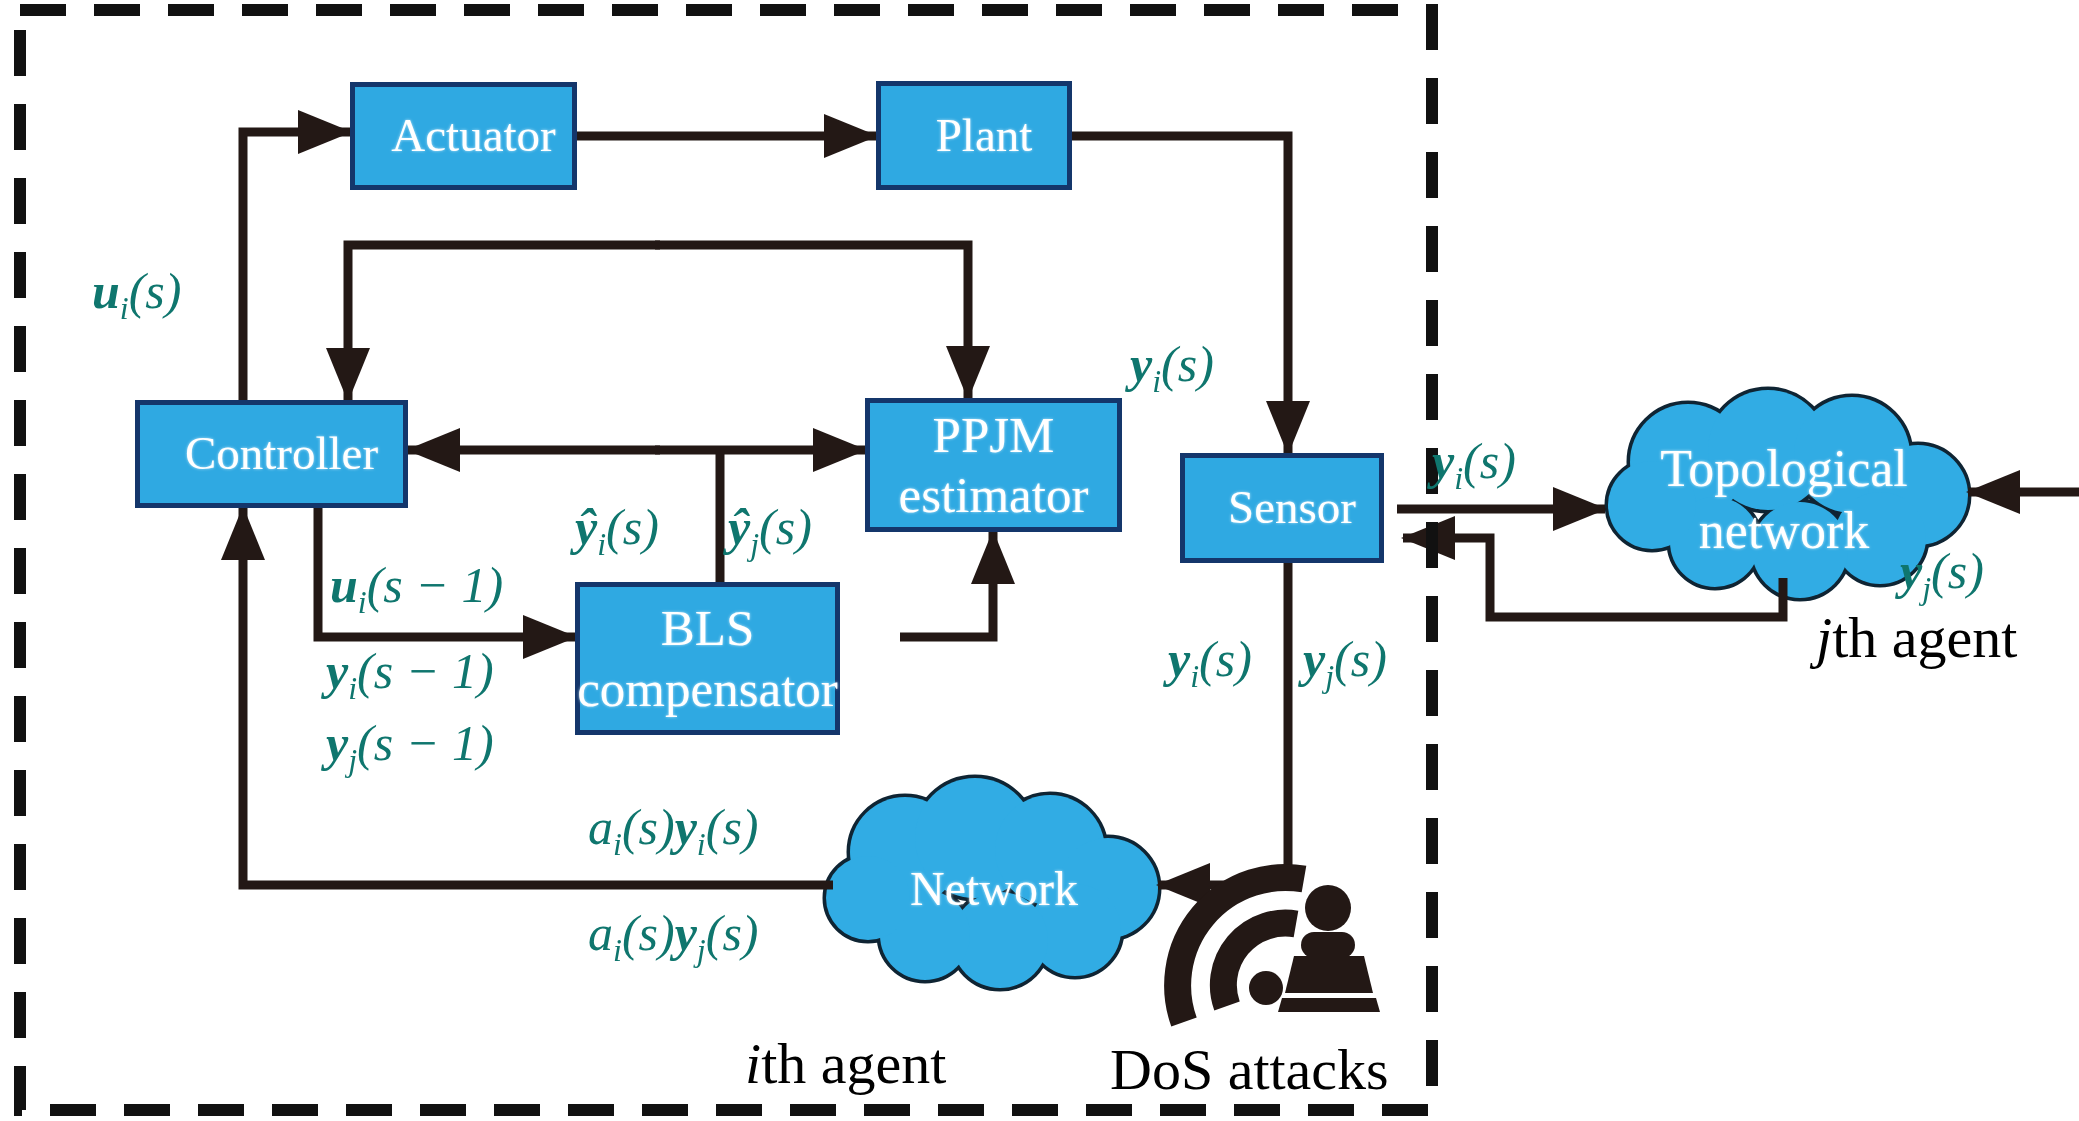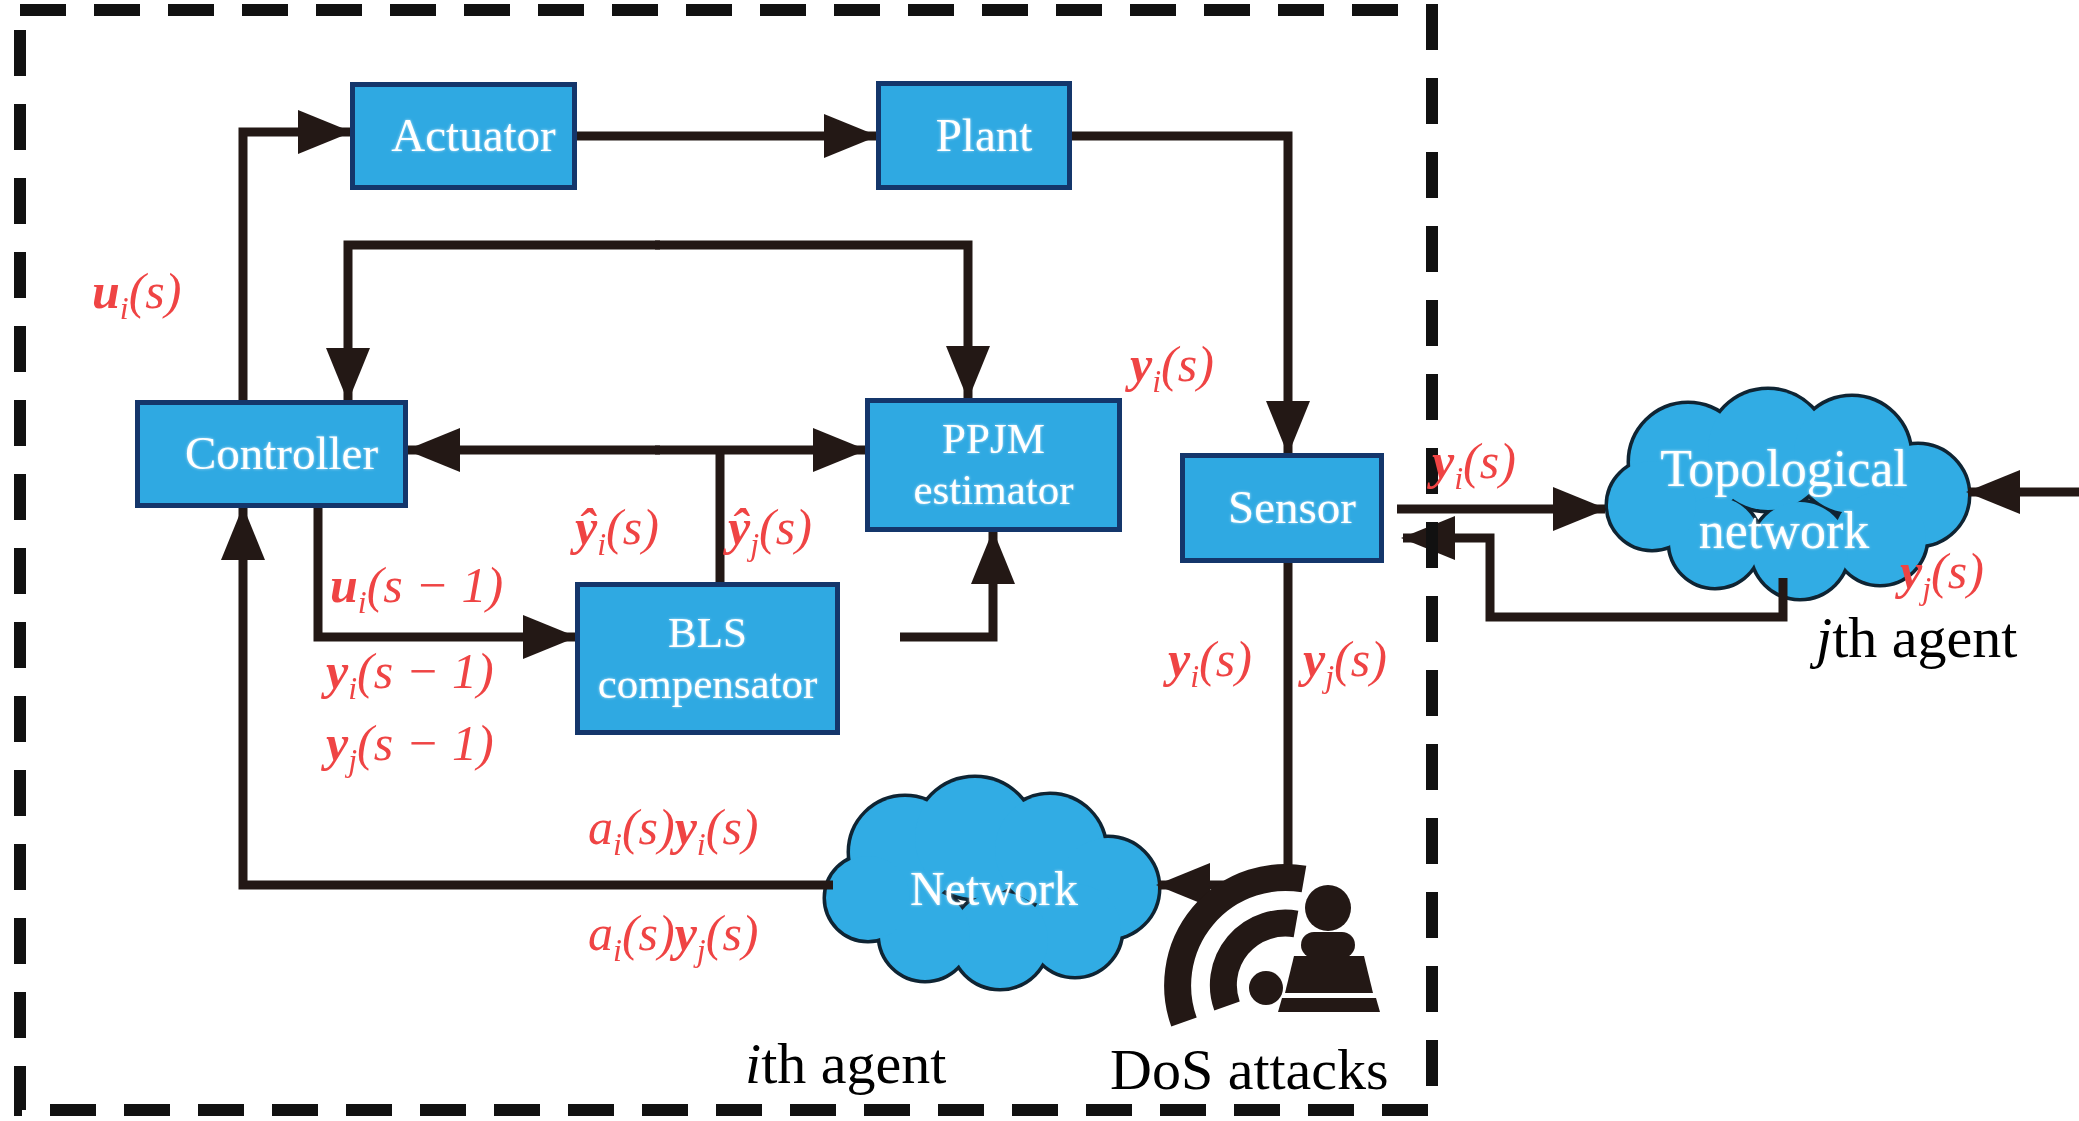--- a/index.html
+++ b/index.html
@@ -4,24 +4,24 @@
 <style>
   html,body{margin:0;padding:0;background:#ffffff;}
   #stage{position:relative;width:2079px;height:1121px;background:#ffffff;overflow:hidden;
          font-family:"Liberation Serif","DejaVu Serif",serif;}
   #diagram-svg{position:absolute;left:0;top:0;width:2079px;height:1121px;}
   .box{position:absolute;background:#2FA9E2;border:5px solid #14366B;box-sizing:border-box;
        display:flex;align-items:center;justify-content:center;color:#ffffff;
        text-align:center;line-height:1.18;white-space:pre-line;
        text-shadow:0 0 3px rgba(210,240,255,.85);}
   .box-1line{font-size:47px;padding-left:20px;}
-  .box-2line{font-size:43px;}
+  .box-2line{font-size:51px;}
   .cloud-label{position:absolute;color:#ffffff;text-align:center;line-height:1.2;
        white-space:pre-line;text-shadow:0 0 3px rgba(220,245,255,.9);}
-  .mlabel{position:absolute;color:#ef4444;font-size:50px;font-style:italic;white-space:nowrap;}
+  .mlabel{position:absolute;color:#0f766e;font-size:50px;font-style:italic;white-space:nowrap;}
   .mlabel b{font-weight:bold;}
   .mlabel sub{font-size:32px;font-style:italic;}
   .caption{position:absolute;color:#000;font-size:58px;white-space:nowrap;}
 </style>
 </head>
 <body>
 
 <div id="stage">
 
   <svg id="diagram-svg" viewBox="0 0 2079 1121" xmlns="http://www.w3.org/2000/svg">

